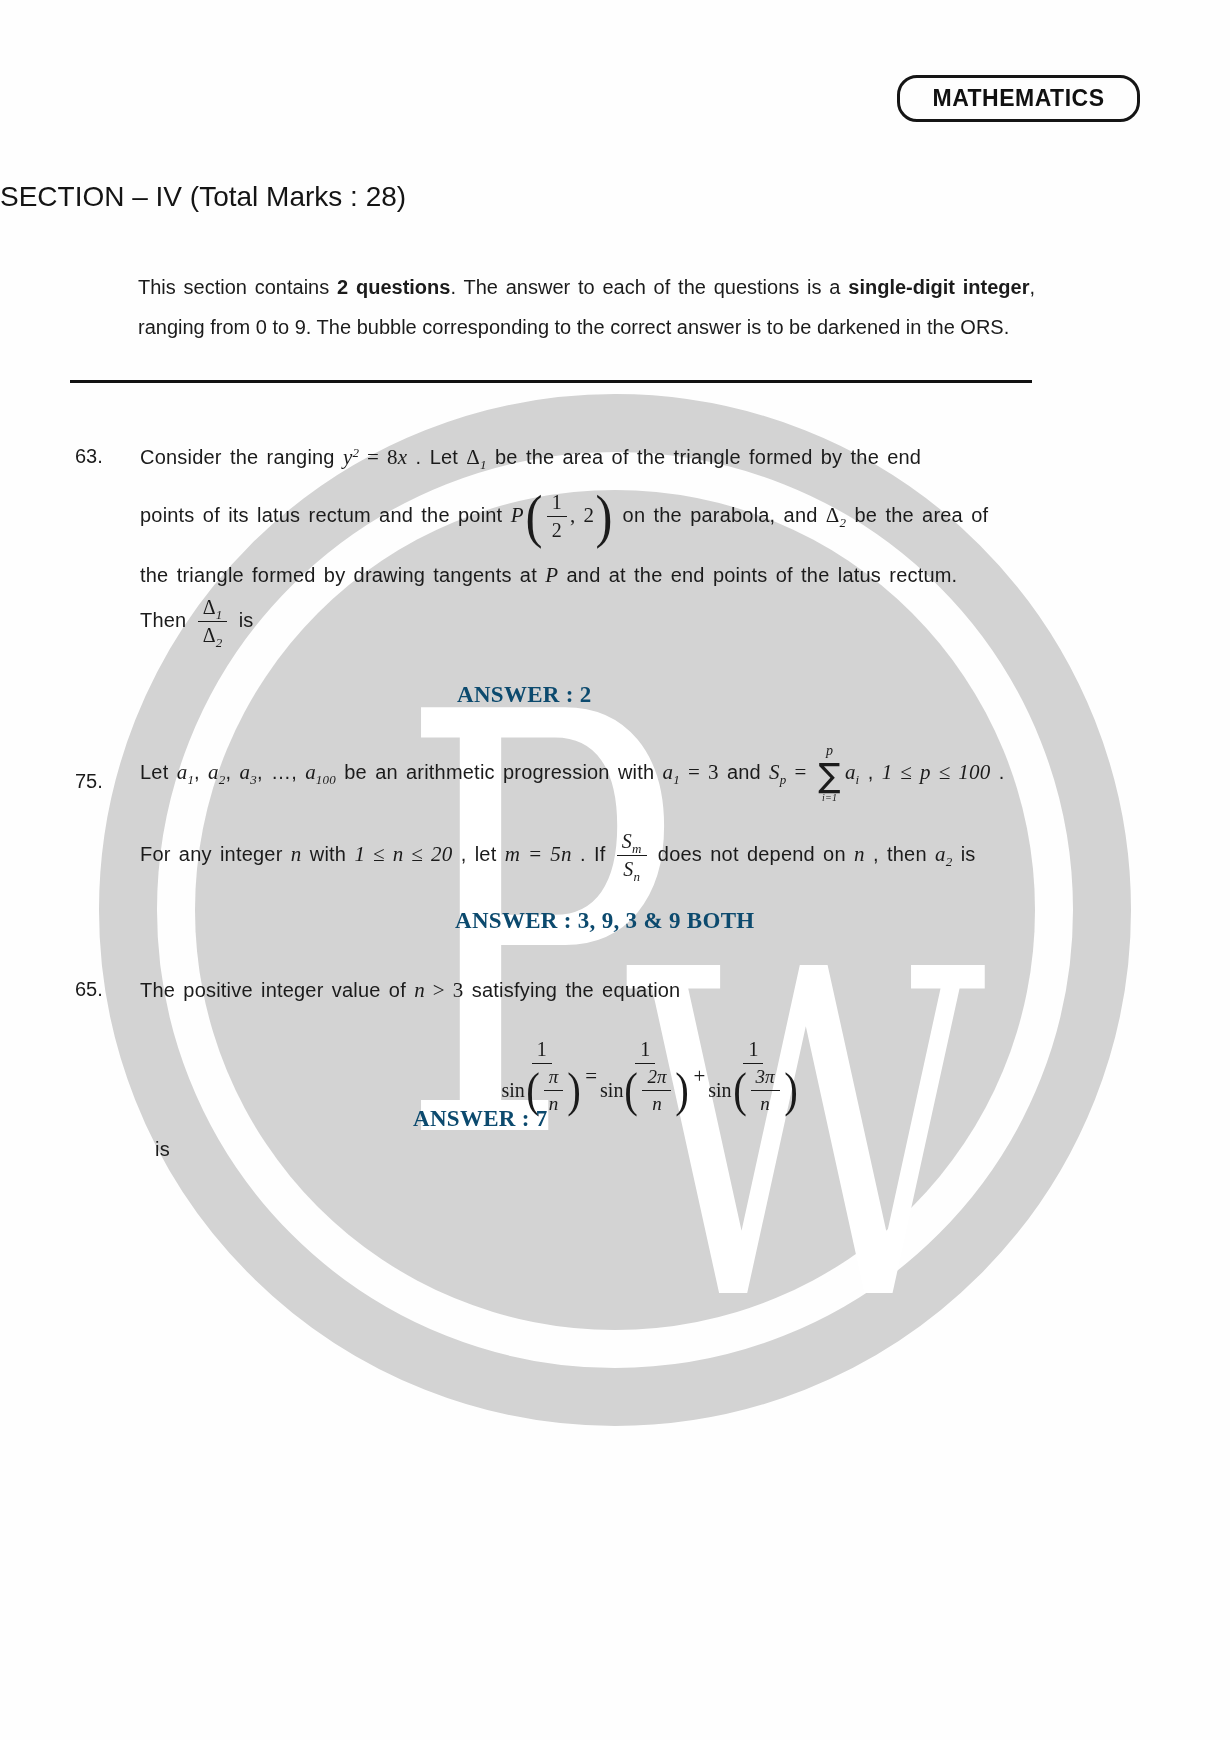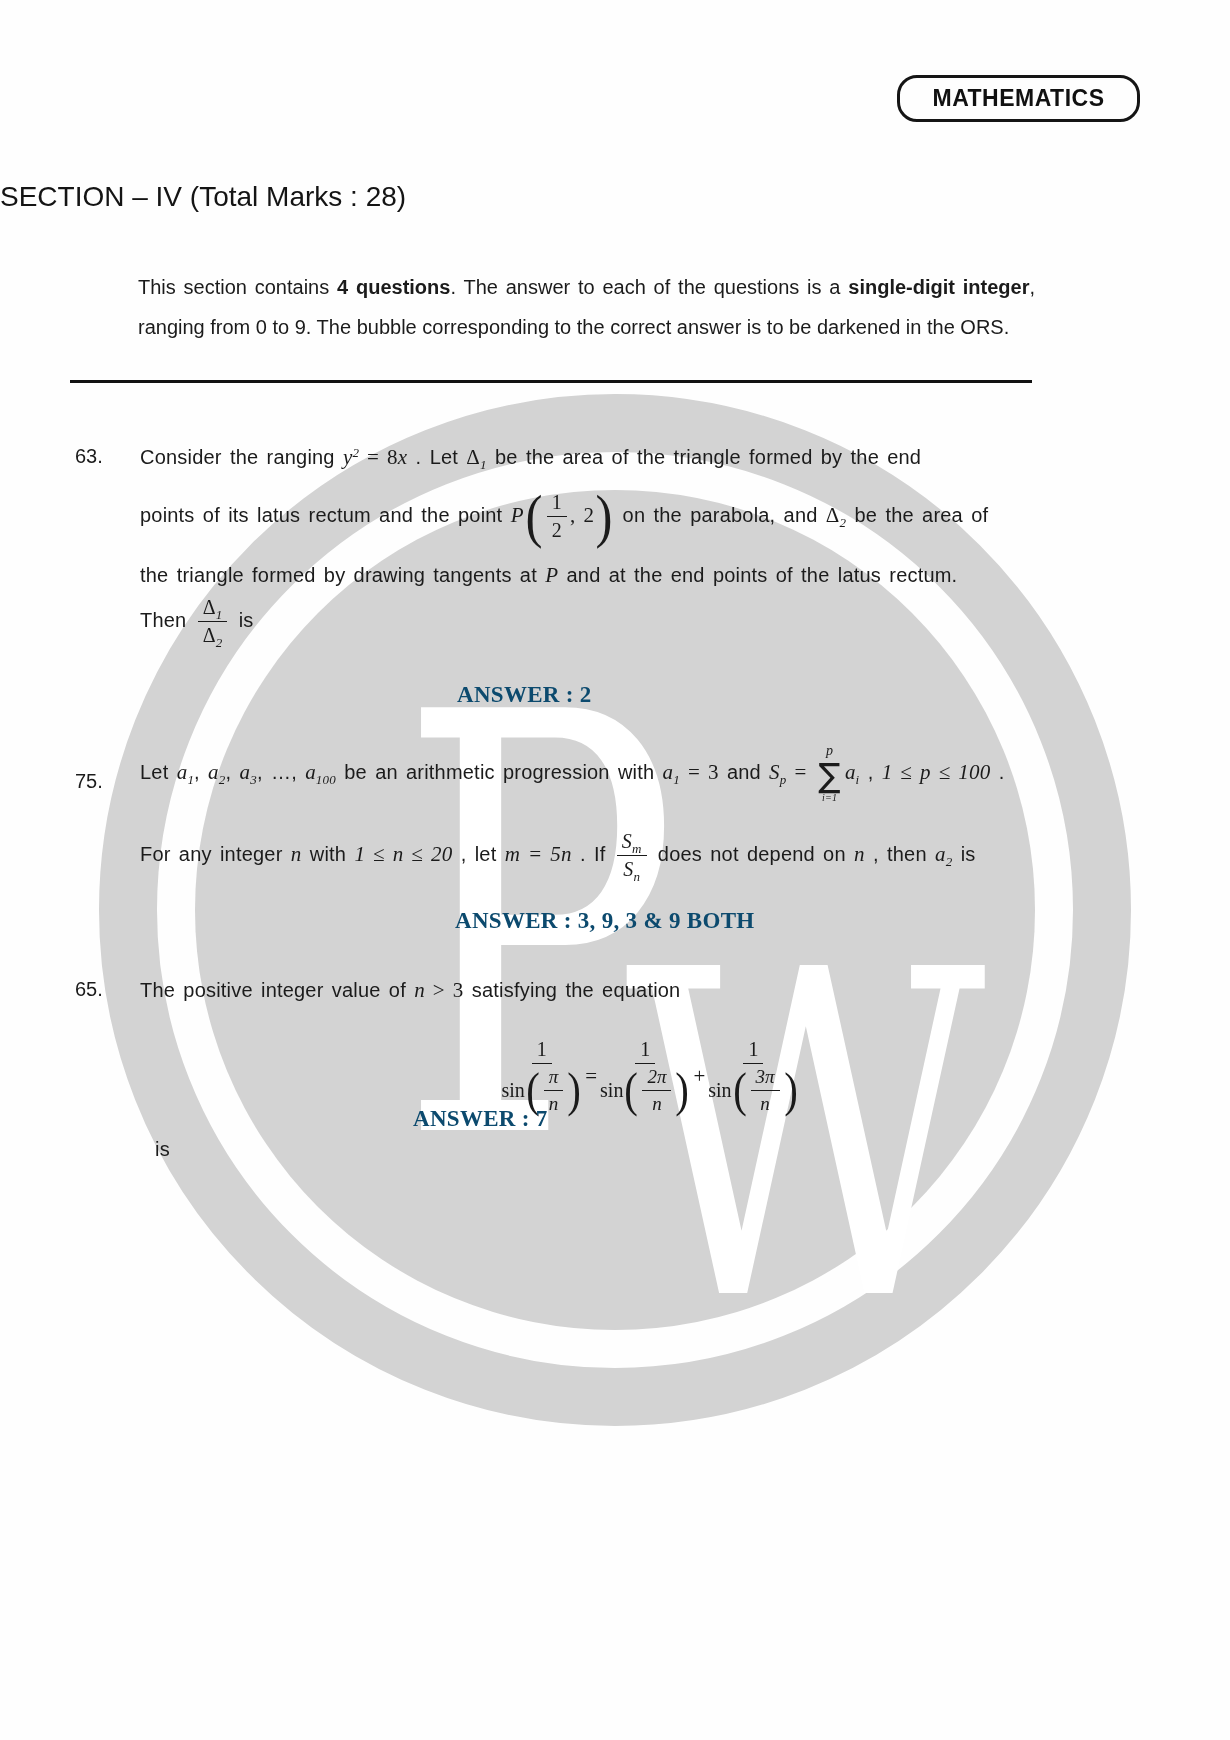--- a/index.html
+++ b/index.html
@@ -110,21 +110,21 @@
   <div class="wm-ring"></div>
   <div class="wm-disc"></div>
   <div class="wm-letter wm-p">P</div>
   <div class="wm-letter wm-w">W</div>
 
   <div class="subject-box">
     <span class="subject-label">MATHEMATICS</span>
   </div>
   <div class="section-title">SECTION – IV (Total Marks : 28)</div>
 
-  <p class="intro"><span class="seg-n">This section contains </span><span class="seg-nb">4 questions</span><span class="seg-n">. The answer to each of the questions is a </span><span class="seg-nb">single-digit integer</span><span class="seg-n">, ranging from 0 to 9. The bubble corresponding to the correct answer is to be darkened in the ORS.</span></p>
+  <p class="intro"><span class="seg-n">This section contains </span><span class="seg-nb">2 questions</span><span class="seg-n">. The answer to each of the questions is a </span><span class="seg-nb">single-digit integer</span><span class="seg-n">, ranging from 0 to 9. The bubble corresponding to the correct answer is to be darkened in the ORS.</span></p>
 
   <div class="rule"></div>
 
   <div class="qnum" style="top:445px">63.</div>
   <div class="qline" style="top:445px"><span class="seg-n">Consider the ranging </span><span class="seg-m">y<sup>2</sup></span><span class="seg-mu"> = 8</span><span class="seg-m">x</span><span class="seg-n"> .  Let </span><span class="seg-mu">Δ<sub>1</sub></span><span class="seg-n"> be the area of the triangle formed by the end</span></div>
   <div class="qline" style="top:491px"><span class="seg-n">points of its latus rectum and the point </span><span class="seg-m">P</span><span class="bigp">(</span><span class="frac">
         <span class="num">
           <span class="seg-mu">1</span>
         </span>
         <span class="den">

